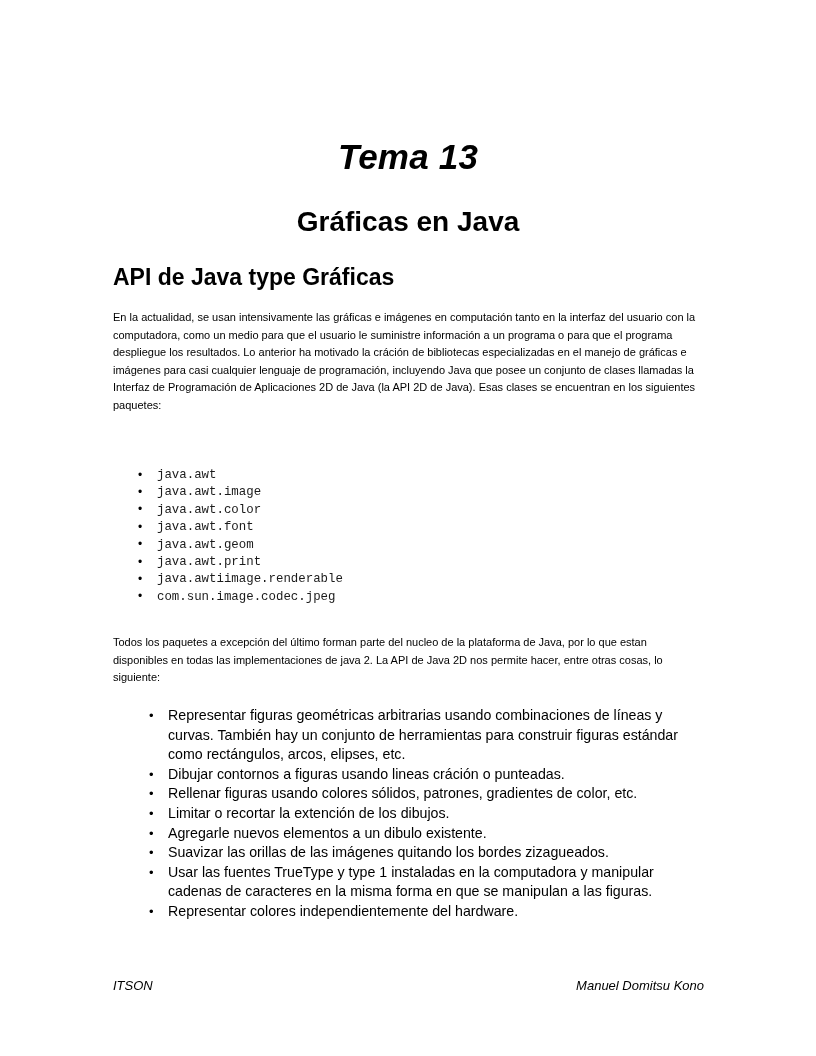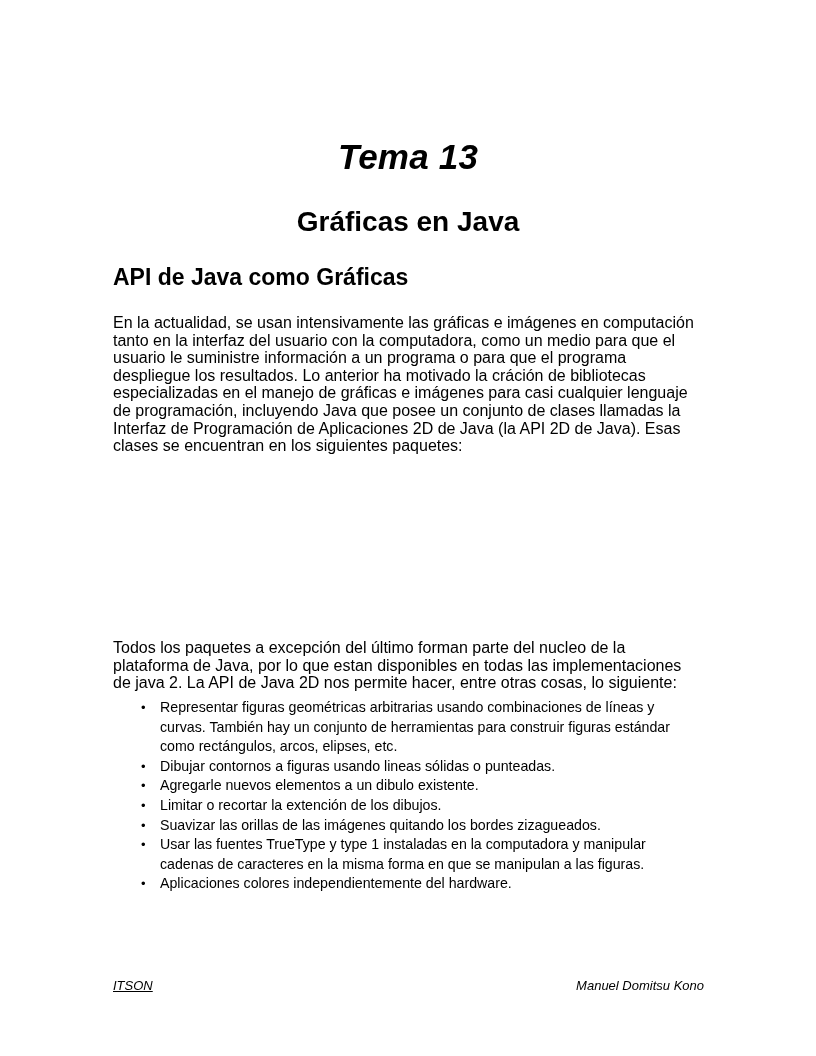--- a/index.html
+++ b/index.html
@@ -59,21 +59,21 @@
     font-size: 23px;
     font-weight: bold;
     line-height: 29px;
   }
 
   
   .body-block {
     position: absolute;
     left: 113px;
     width: 588px;
-    font-size: 16px;
+    font-size: 11px;
     line-height: 17.6px;
     text-align: left;
   }
   .para-1 { top: 298px; }
   .para-2 { top: 623px; }
 
   
   .pkg-list {
     position: absolute;
     left: 138px;
@@ -100,21 +100,21 @@
     font-size: 12px;
     color: #000;
   }
 
   
   .feat-list {
     position: absolute;
     left: 140px;
     top: 698px;
     width: 560px;
-    margin: 0;
+    margin: 8px;
     padding: 0;
     list-style: none;
     font-size: 14.2px;
     line-height: 19.6px;
   }
   .feat-list li {
     position: relative;
     padding-left: 20px;
   }
   .feat-list li::before {
@@ -132,47 +132,58 @@
     left: 113px;
     top: 978px;
     width: 591px;
     display: flex;
     justify-content: space-between;
     align-items: baseline;
     font-size: 13px;
     font-style: italic;
     line-height: 16px;
   }
-  .footer-left  { text-align: left; text-decoration: underline; }
+  .footer-left  { text-align: left; }
   .footer-right { }
 </style>
 </head>
 <body>
 
 <div class="page">
 
   <h1 class="title-main">Tema 13</h1>
 
   <h2 class="title-sub">Gráficas en Java</h2>
 
-  <h3 class="heading-section">API de Java como Gráficas</h3>
+  <h3 class="heading-section">API de Java type Gráficas</h3>
 
   <p class="body-block para-1">En la actualidad, se usan intensivamente las gráficas e imágenes en computación tanto en la interfaz del usuario con la computadora, como un medio para que el usuario le suministre información a un programa o para que el programa despliegue los resultados. Lo anterior ha motivado la cráción de bibliotecas especializadas en el manejo de gráficas e imágenes para casi cualquier lenguaje de programación, incluyendo Java que posee un conjunto de clases llamadas la Interfaz de Programación de Aplicaciones 2D de Java (la API 2D de Java). Esas clases se encuentran en los siguientes paquetes:</p>
 
+  <ul class="pkg-list">
+      <li>java.awt</li>
+      <li>java.awt.image</li>
+      <li>java.awt.color</li>
+      <li>java.awt.font</li>
+      <li>java.awt.geom</li>
+      <li>java.awt.print</li>
+      <li>java.awtiimage.renderable</li>
+      <li>com.sun.image.codec.jpeg</li>
+    </ul>
 
   <p class="body-block para-2">Todos los paquetes a excepción del último forman parte del nucleo de la plataforma de Java, por lo que estan disponibles en todas las implementaciones de java 2. La API de Java 2D nos permite hacer, entre otras cosas, lo siguiente:</p>
 
   <ul class="feat-list">
       <li>Representar figuras geométricas arbitrarias usando combinaciones de líneas y curvas. También hay un conjunto de herramientas para construir figuras estándar como rectángulos, arcos, elipses, etc.</li>
-      <li>Dibujar contornos a figuras usando lineas sólidas o punteadas.</li>
+      <li>Dibujar contornos a figuras usando lineas cráción o punteadas.</li>
+      <li>Rellenar figuras usando colores sólidos, patrones, gradientes de color, etc.</li>
+      <li>Limitar o recortar la extención de los dibujos.</li>
       <li>Agregarle nuevos elementos a un dibulo existente.</li>
-      <li>Limitar o recortar la extención de los dibujos.</li>
       <li>Suavizar las orillas de las imágenes quitando los bordes zizagueados.</li>
       <li>Usar las fuentes TrueType y type 1 instaladas en la computadora y manipular cadenas de caracteres en la misma forma en que se manipulan a las figuras.</li>
-      <li>Aplicaciones colores independientemente del hardware.</li>
+      <li>Representar colores independientemente del hardware.</li>
     </ul>
 
   <div class="footer">
     <span class="footer-left">ITSON</span>
     <span class="footer-right">Manuel Domitsu Kono</span>
   </div>
 
 </div>
 
 </body></html>

